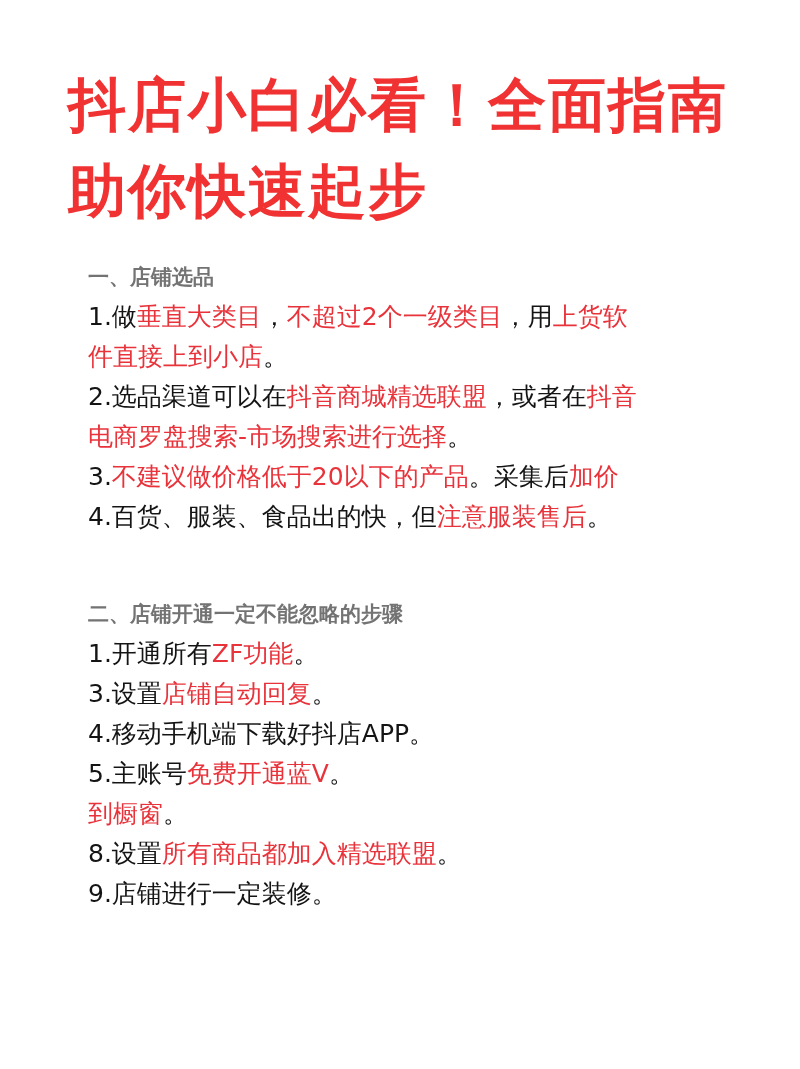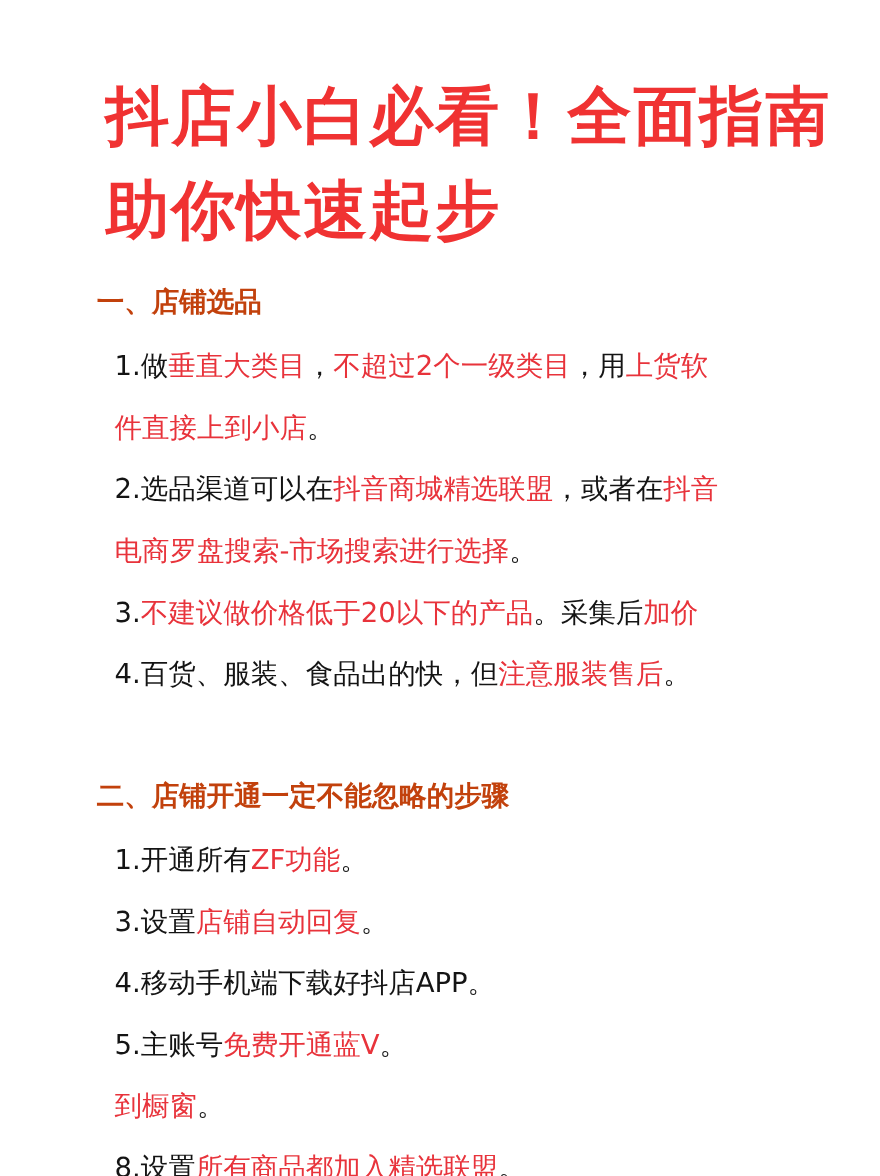--- a/index.html
+++ b/index.html
@@ -20,40 +20,39 @@
       left: 68px;
       top: 62px;
       width: 700px;
       font-family: "DejaVu Sans", sans-serif;
       font-weight: bold;
       font-size: 58px;
       line-height: 86px;
       color: #f03232;
       letter-spacing: 2px;
     }
-    .title .line { display: block; white-space: nowrap; margin-left: 28px; }
+    .title .line { display: block; white-space: nowrap; }
     .content {
       position: absolute;
       left: 88px;
       top: 257px;
       width: 650px;
     }
     .section-heading {
       font-weight: bold;
-      font-size: 25px;
+      font-size: 21px;
       line-height: 40px;
-      color: #c2410c;
+      color: #737373;
       margin: 0;
-      font-family: Liberation Mono, monospace;
     }
     .item {
       font-size: 25px;
       line-height: 40px;
       color: #141414;
-      margin: 16px;
+      margin: 0;
     }
     .hl { color: #e8333b; }
     .gap { height: 57px; }
   </style>
 </head>
 <body>
 
 <div class="title">
   <span class="line">抖店小白必看！全面指南</span>
   <span class="line">助你快速起步</span>

